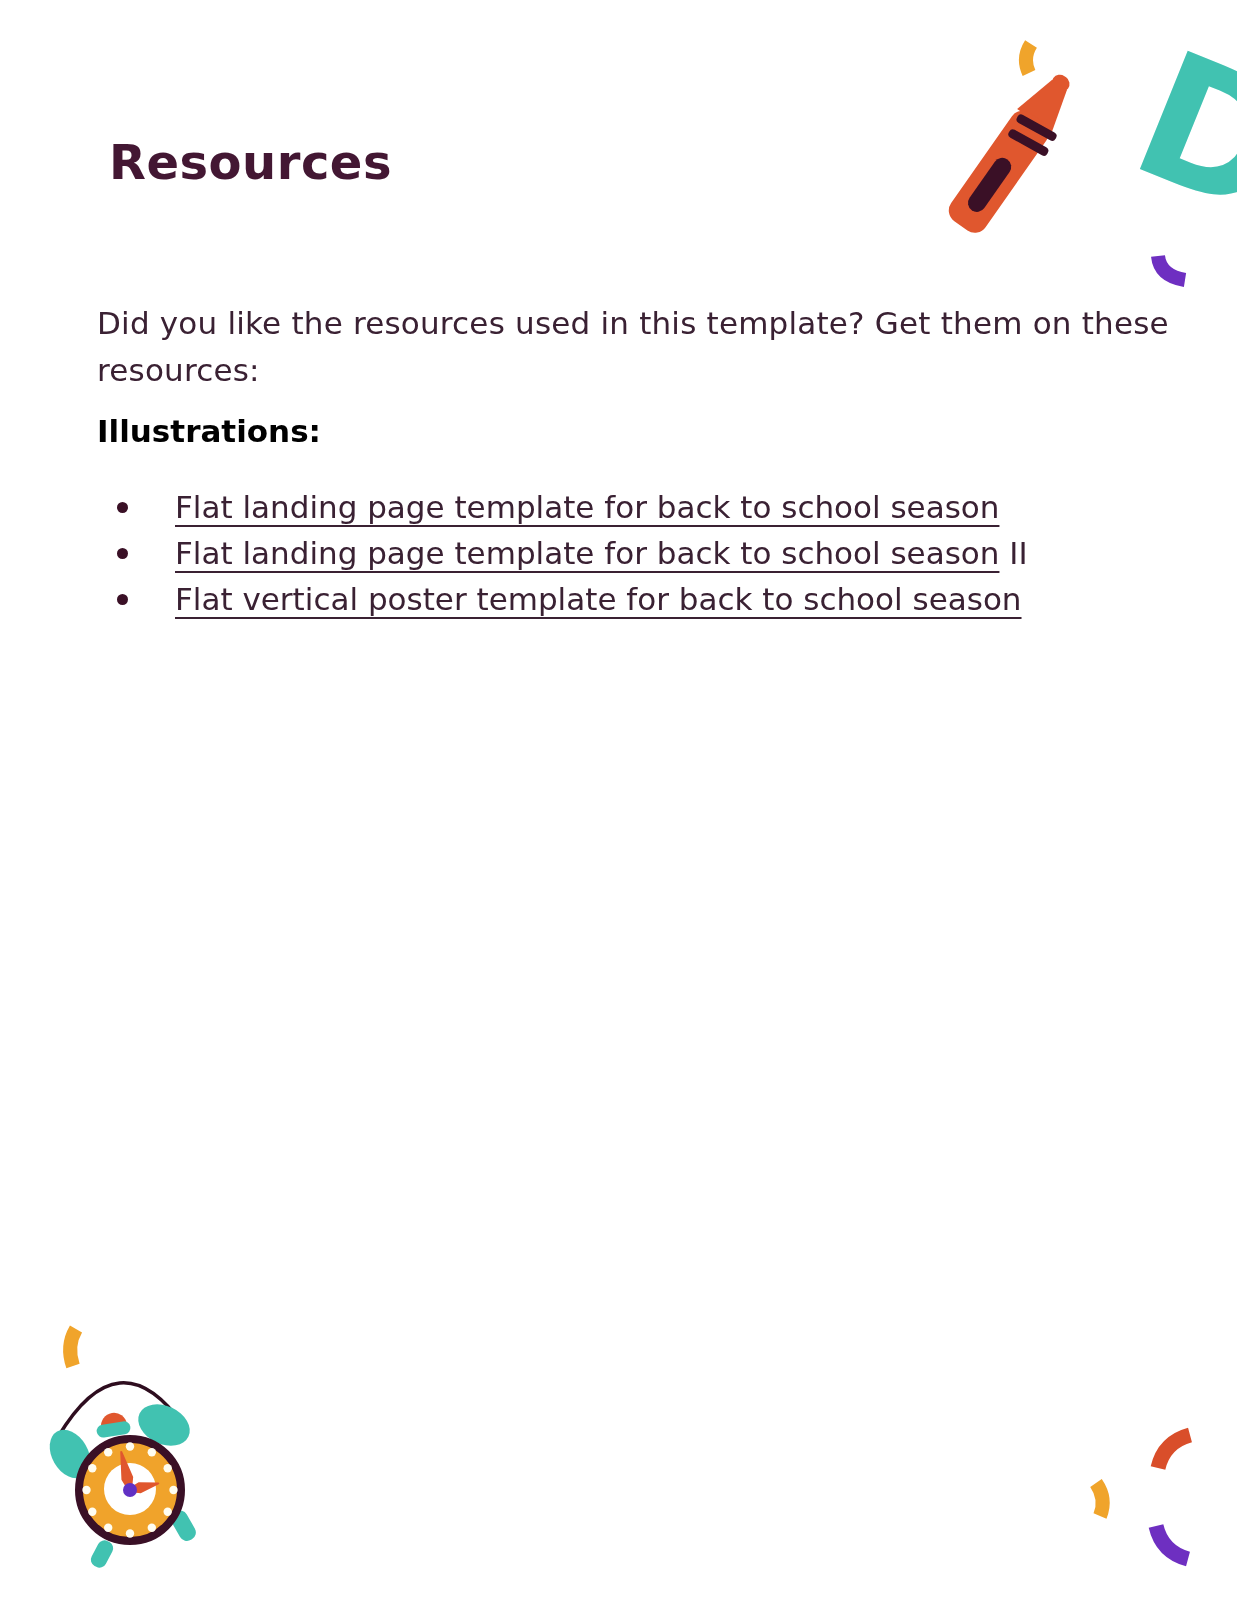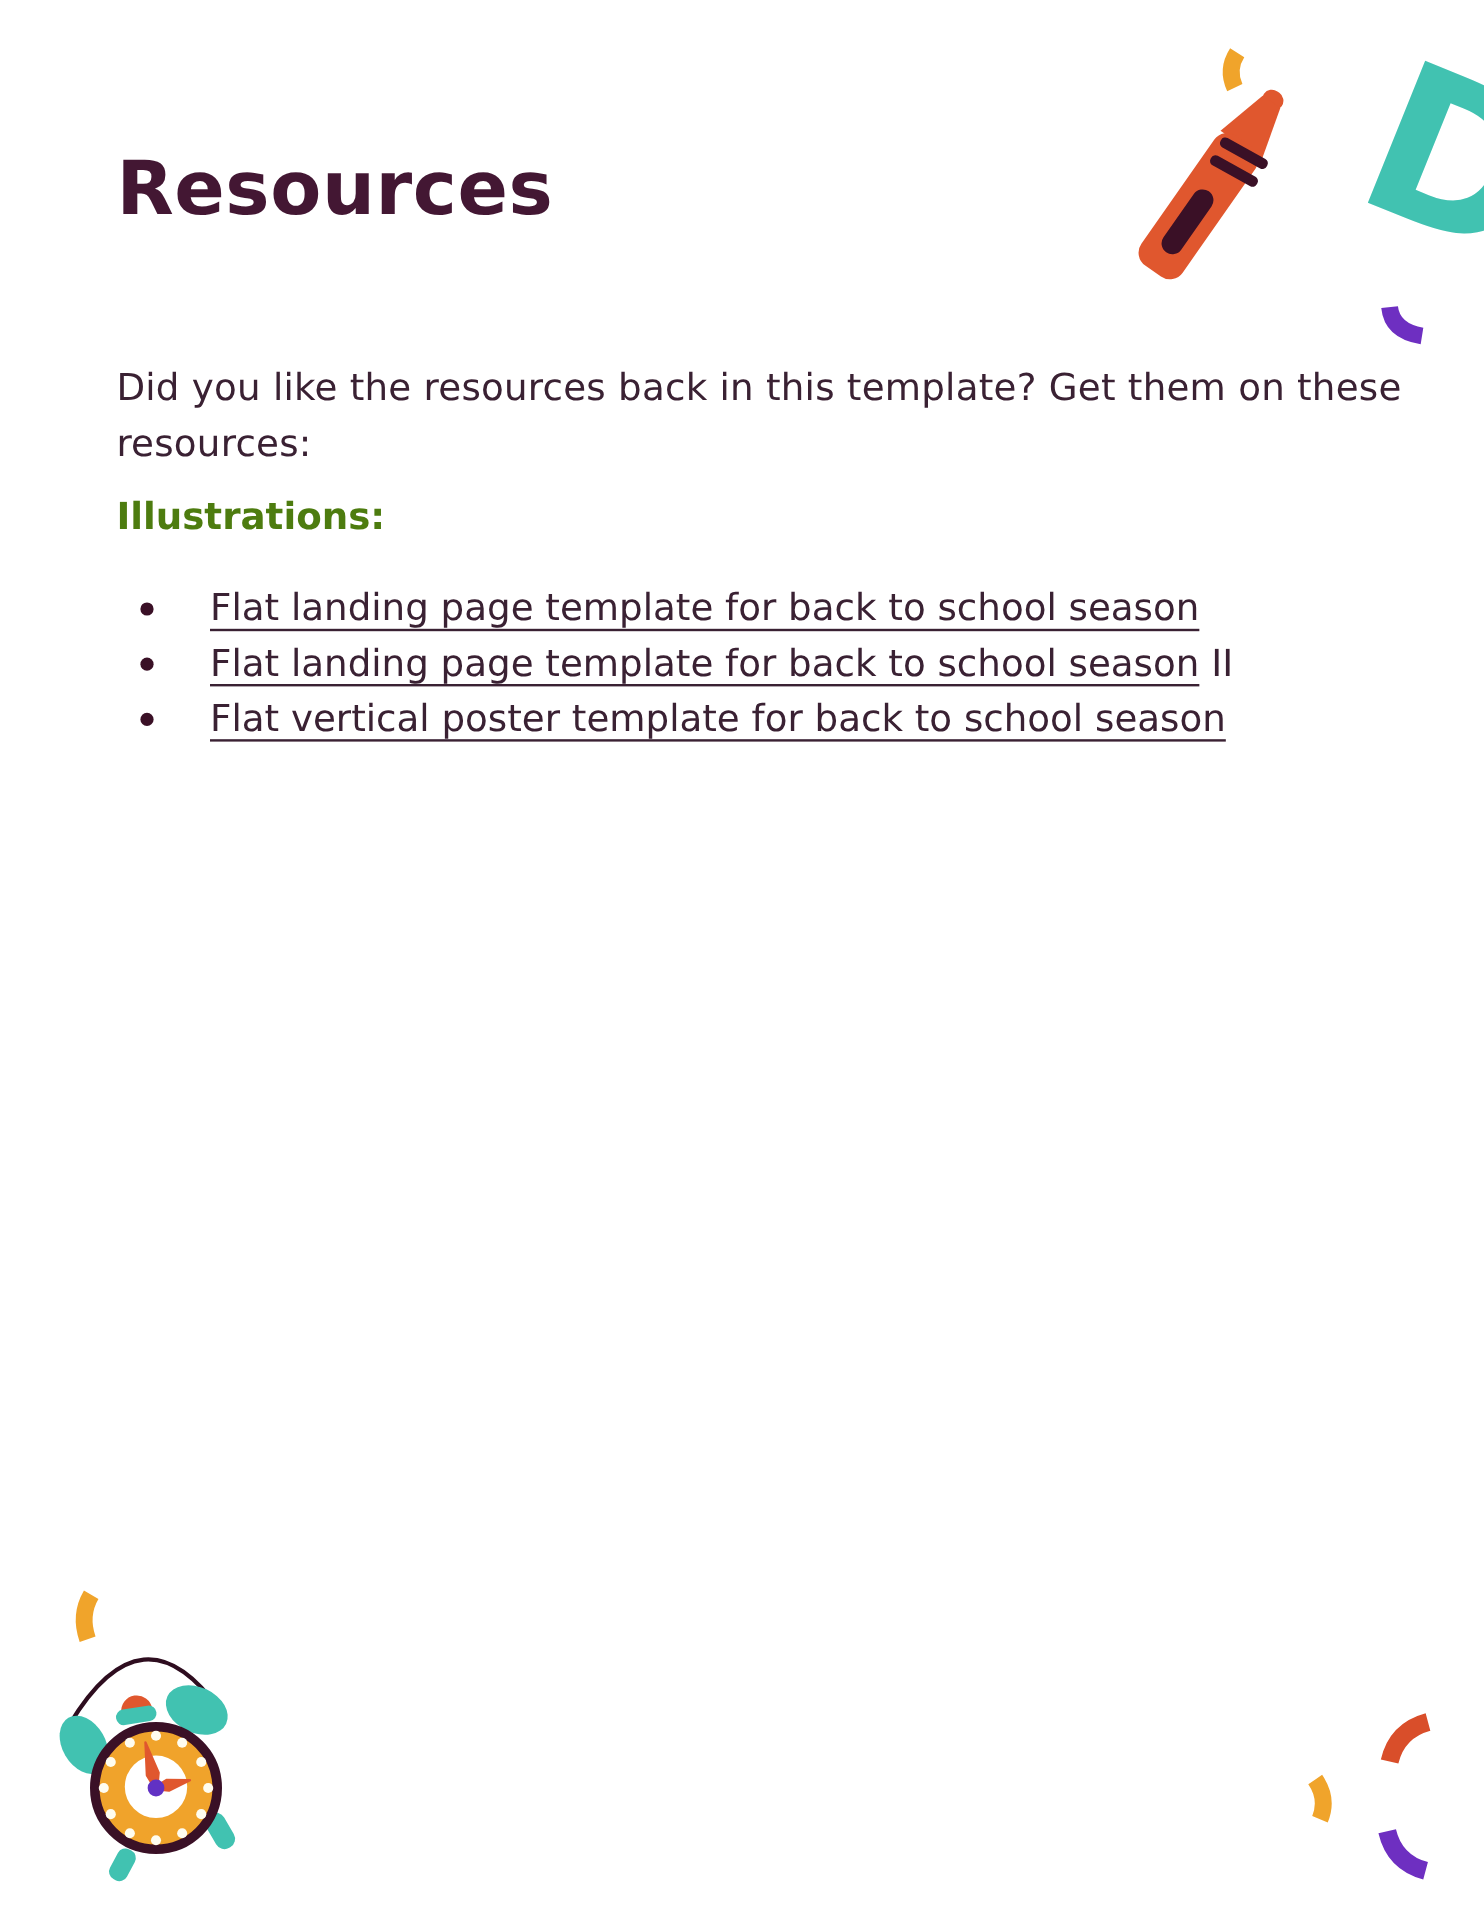--- a/index.html
+++ b/index.html
@@ -6,32 +6,32 @@
   .page {
     position:relative;
     width:1237px; height:1600px;
     background:#ffffff;
     overflow:hidden;
     font-family:"DejaVu Sans", sans-serif;
     color:#3a2133;
   }
   .page-title {
     position:absolute; left:97px; top:126px;
-    font-size:62px; line-height:1; font-weight:bold;
+    font-size:48px; line-height:1; font-weight:bold;
     color:#431733; letter-spacing:0.5px;
-    margin:0;
+    margin:12px;
   }
   .intro {
     position:absolute; left:97px; top:300px; width:1080px;
     font-size:31px; line-height:47px; letter-spacing:0.2px;
   }
   .illustrations-heading {
     position:absolute; left:97px; top:411px;
     font-size:31px; font-weight:bold; line-height:40px;
-    color:#4d7c0f;
+    color:#000000;
   }
   .links-list {
     position:absolute; left:97px; top:484px; width:1050px;
     list-style:none; margin:0; padding:0;
     font-size:31px;
   }
   .links-list li {
     position:relative;
     padding-left:78px;
     line-height:46px;
@@ -76,21 +76,21 @@
         <rect x="-22" y="50" width="44" height="9" rx="4" fill="#3a1026" transform="rotate(-6)"></rect>
         <rect x="-22" y="67" width="44" height="9" rx="4" fill="#3a1026" transform="rotate(-6)"></rect>
         <rect x="-9" y="97" width="18" height="62" rx="9" fill="#3a1026"></rect>
       </g>
 
       <path d="M158,231 Q160,251 185,255" fill="none" stroke="#6e2fc1" stroke-width="14"></path>
     </svg>
   </div>
 
   <div class="intro">
-    <div>Did you like the resources back in this template? Get them on these</div>
+    <div>Did you like the resources used in this template? Get them on these</div>
     <div>resources:</div>
   </div>
 
   <div class="illustrations-heading">Illustrations:</div>
 
   <ul class="links-list">
     <li>
       <span class="bullet-dot"></span><a href="#">Flat landing page template for back to school season</a><span class="link-suffix"></span>
     </li>
     <li>

